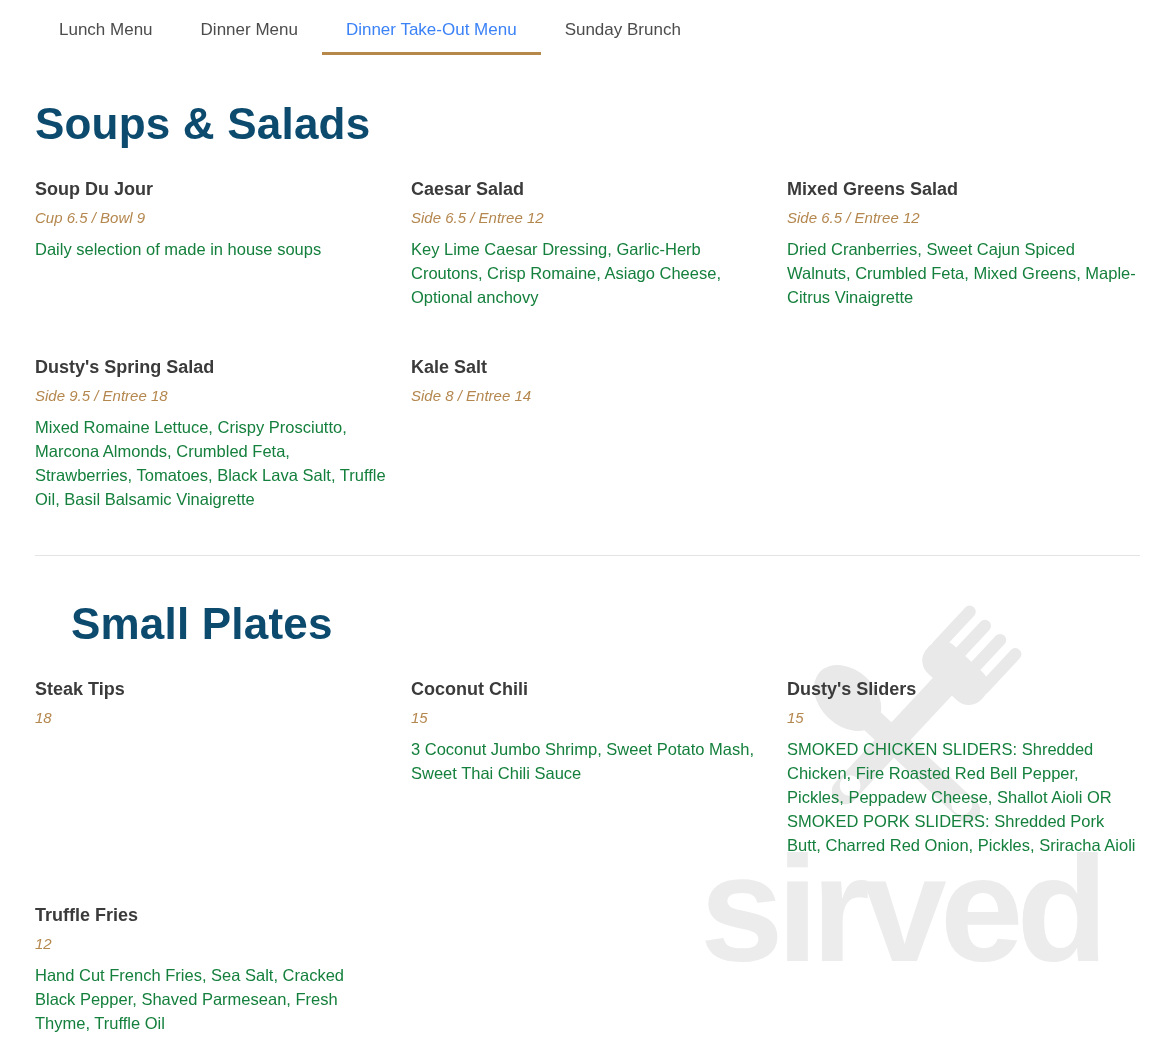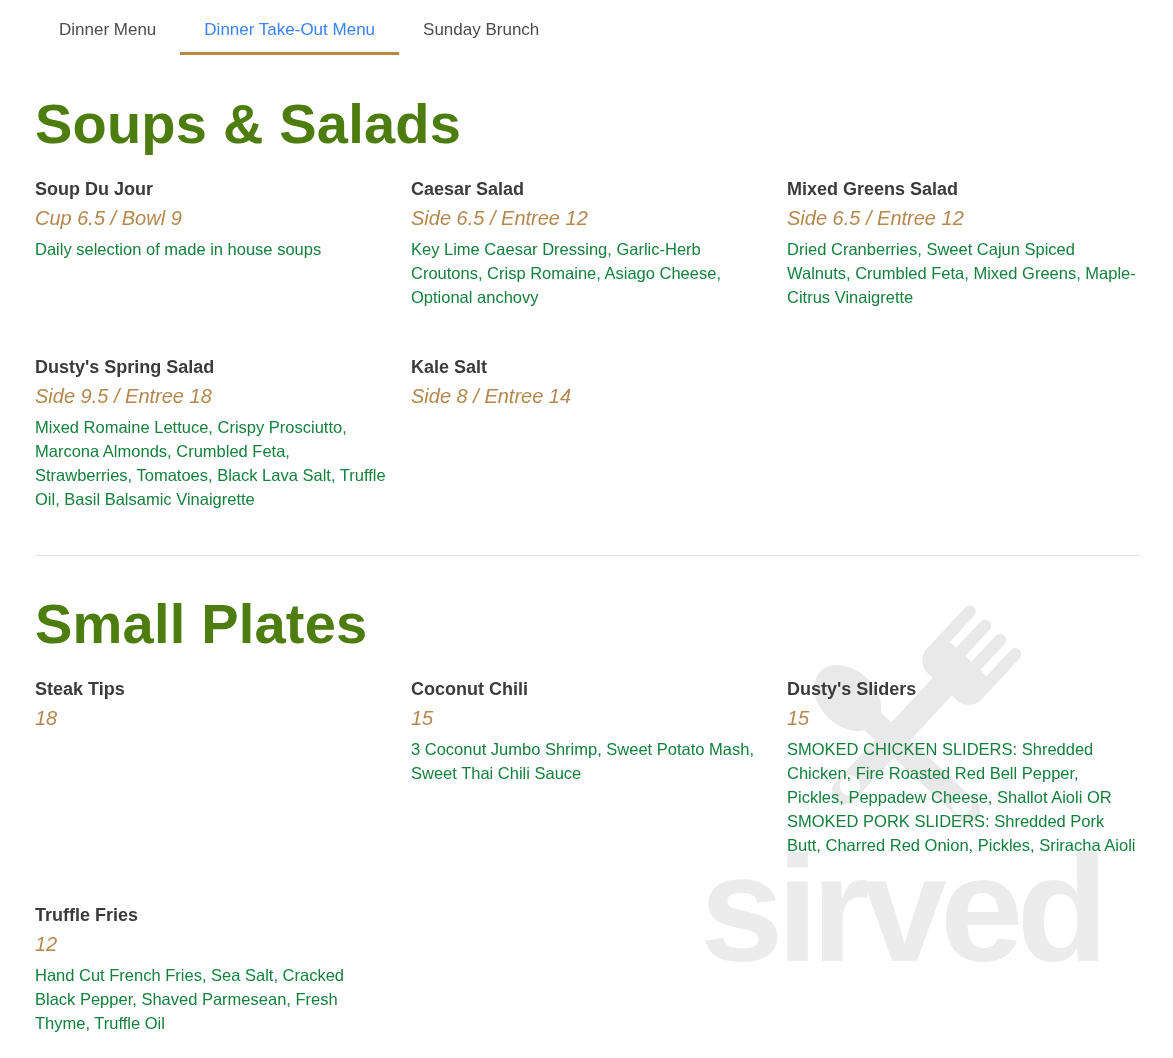--- a/index.html
+++ b/index.html
@@ -37,59 +37,59 @@
     border-bottom-color: #b6884a;
   }
 
   
   .menu {
     position: relative;
     z-index: 1;
     padding: 0 33px 0 35px;
   }
   .section-title {
-    font-size: 56px;
+    font-size: 44px;
     line-height: 48px;
     font-weight: 700;
-    color: #4d7c0f;
+    color: #0c4a6e;
     margin: 45px 0 29px 0;
     letter-spacing: 0.2px;
   }
   .items-grid {
     display: grid;
     grid-template-columns: repeat(3, 353px);
     column-gap: 23px;
     row-gap: 46px;
   }
   .menu-item { }
   .item-name {
     font-size: 18px;
     line-height: 24px;
     font-weight: 700;
     color: #3b3b3b;
     margin-bottom: 6px;
   }
   .item-price {
-    font-size: 20px;
+    font-size: 15px;
     line-height: 22px;
     font-style: italic;
     color: #b4874e;
     margin-bottom: 8px;
   }
   .item-desc {
     font-size: 16.5px;
     line-height: 24px;
     color: #15803d;
   }
   .divider {
     border: 0;
     border-top: 1px solid #e4e4e4;
     margin: 44px 0 0 0;
   }
-  .sp-heading { margin-top: 44px; }
+  .sp-heading { margin-top: 44px; margin-left: 36px; }
 
   
   .utensils-watermark {
     position: absolute;
     left: 800px;
     top: 600px;
     width: 230px;
     height: 260px;
     z-index: 0;
     transform: rotate(43deg);
@@ -124,20 +124,21 @@
     <circle cx="59.5" cy="124" r="6" fill="#ffffff"></circle>
 
     <ellipse cx="24" cy="88" rx="22" ry="16"></ellipse>
     <rect x="34" y="81" width="92" height="14" rx="7"></rect>
     <circle cx="114" cy="88" r="6" fill="#ffffff"></circle>
   </svg>
 
   <div class="sirved-watermark">sirved</div>
 
   <div class="tabs">
+    <div class="tab">Lunch Menu</div>
     <div class="tab">Dinner Menu</div>
     <div class="tab active">Dinner Take-Out Menu</div>
     <div class="tab">Sunday Brunch</div>
   </div>
 
   <div class="menu">
 
     <h2 class="section-title">Soups &amp; Salads</h2>
 
     <div class="items-grid">

